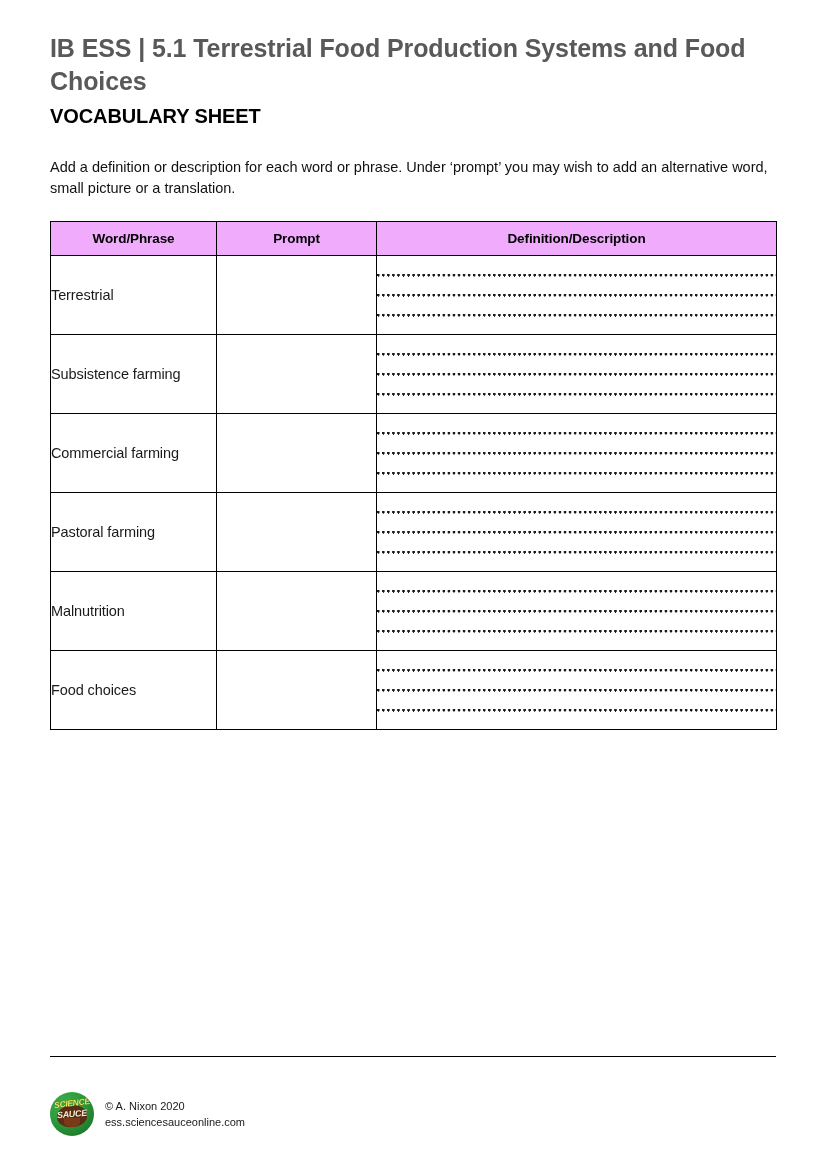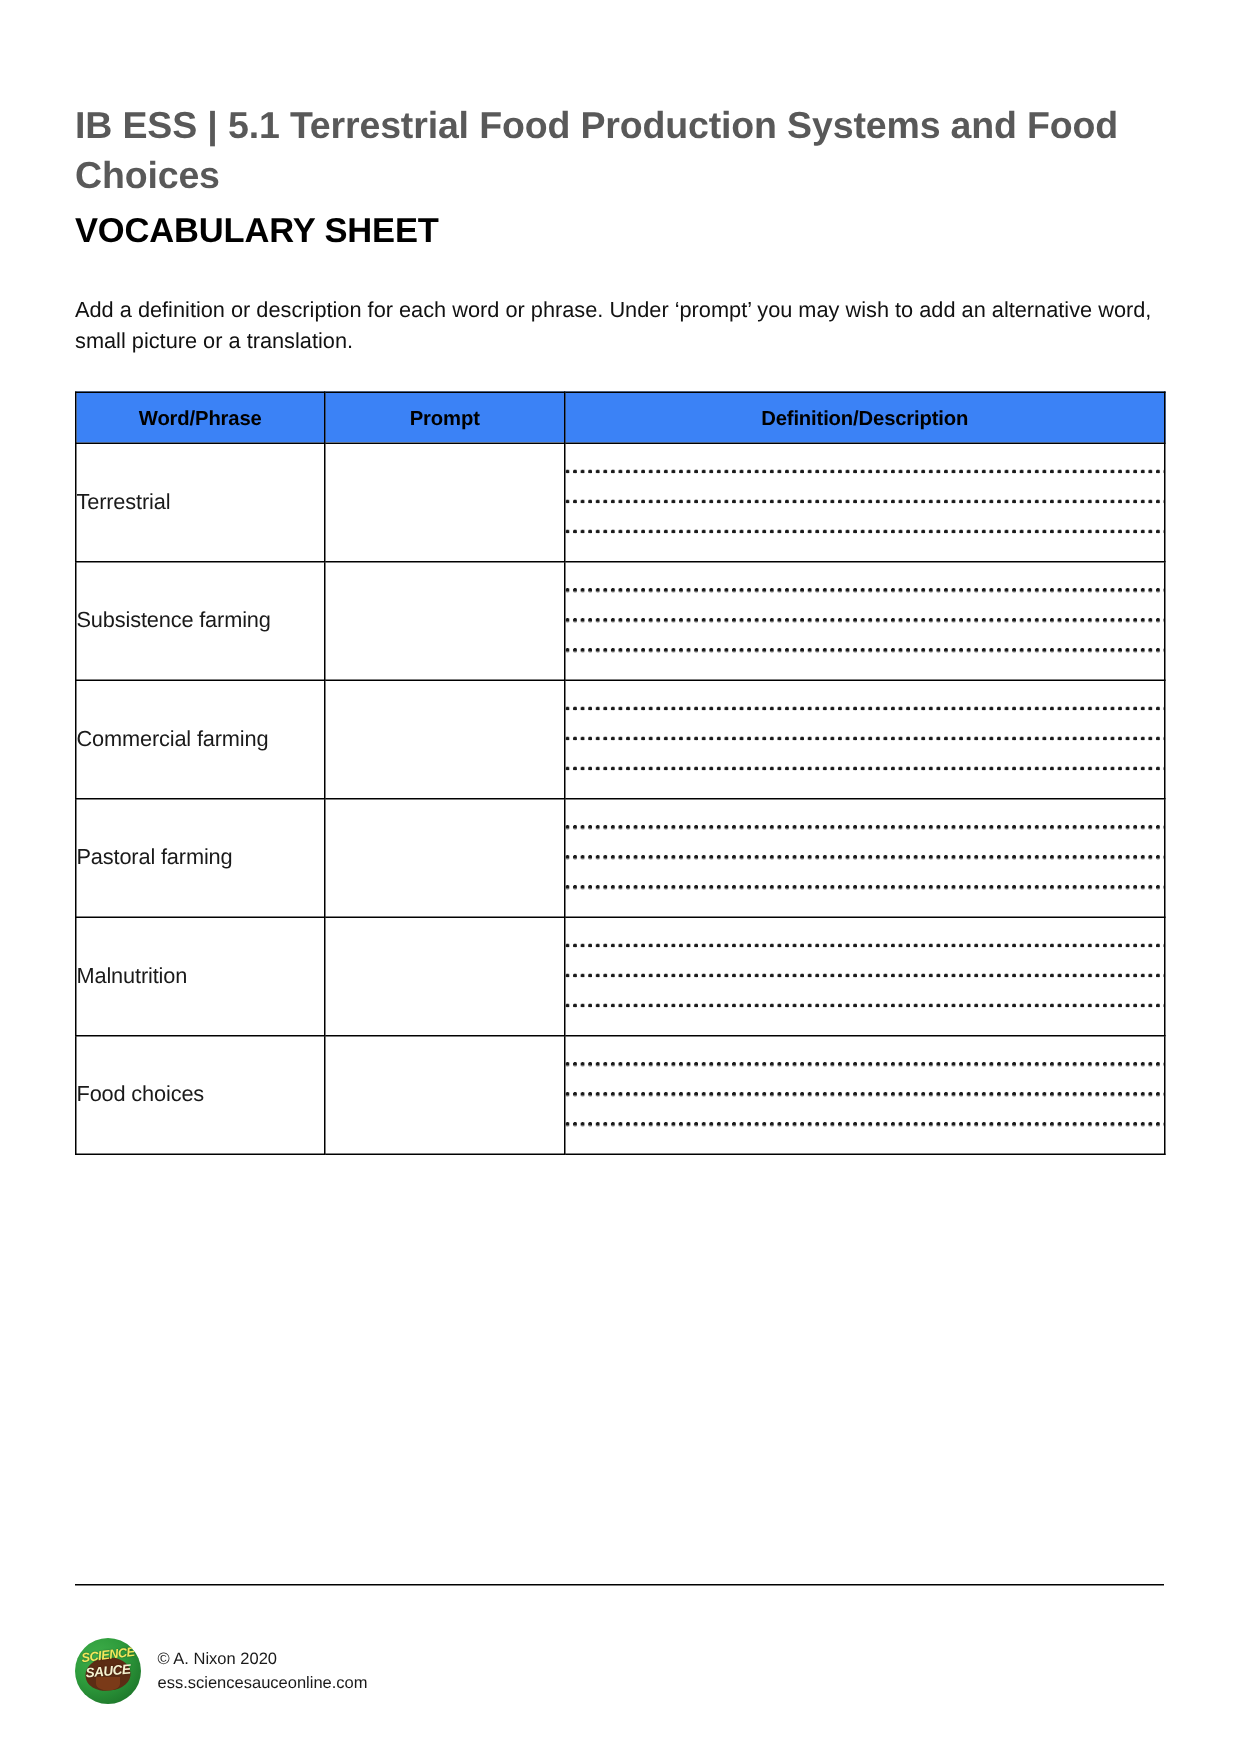--- a/index.html
+++ b/index.html
@@ -21,32 +21,31 @@
     left: 0; top: 0;
     width: 826px;
     height: 1169px;
     box-sizing: border-box;
     padding: 0 50px;
   }
 
   
   .doc-header {
     padding-top: 32px;
-    margin-top: 36px;
   }
   .title-main {
     font-size: 25px;
     font-weight: bold;
     color: #595959;
     line-height: 1.32;
     letter-spacing: -0.1px;
     margin: 0;
   }
   .title-sub {
-    font-size: 23px;
+    font-size: 20px;
     font-weight: bold;
     color: #000000;
     line-height: 1.3;
     margin: 5px 0 0 0;
     letter-spacing: -0.1px;
   }
   .instructions {
     font-size: 14.5px;
     color: #111111;
     line-height: 1.45;
@@ -68,21 +67,21 @@
   table.vocab-table td {
     border: 1.3px solid #000;
     vertical-align: middle;
     padding: 0;
   }
   .col-word  { width: 166px; }
   .col-prompt{ width: 160px; }
   .col-def   { width: 400px; }
 
   thead th {
-    background: #3b82f6;
+    background: #f0abfc;
     height: 33px;
     font-size: 13.5px;
     font-weight: bold;
     text-align: center;
     color: #000;
     letter-spacing: -0.1px;
   }
 
   tbody tr { height: 79px; }
 

